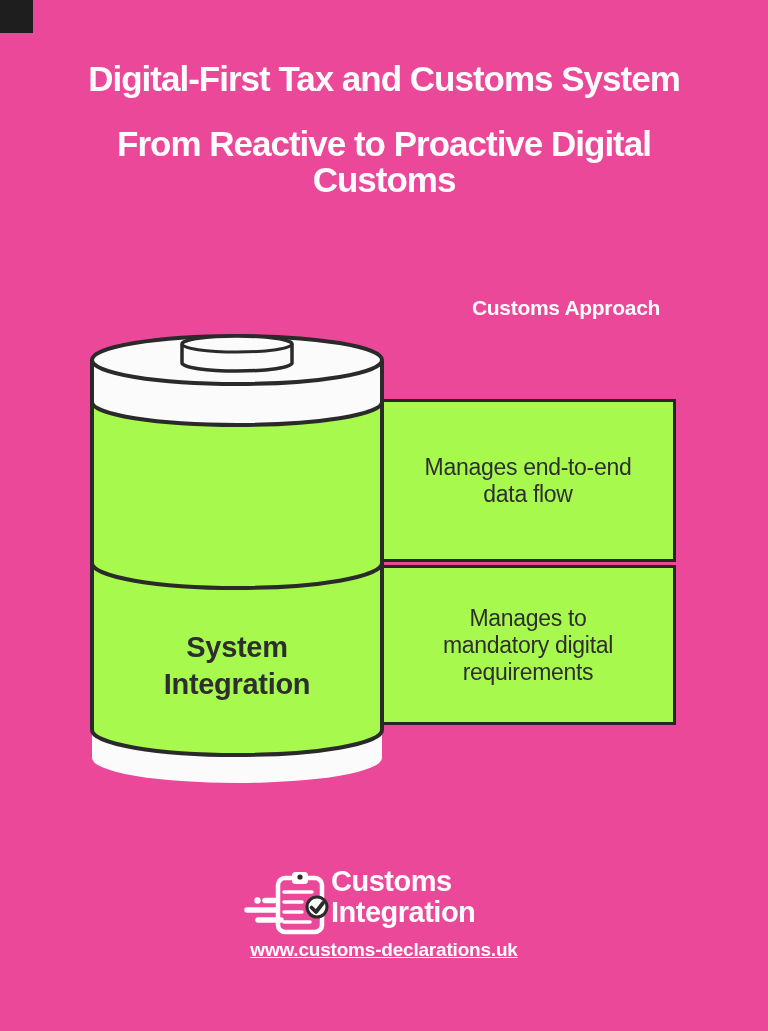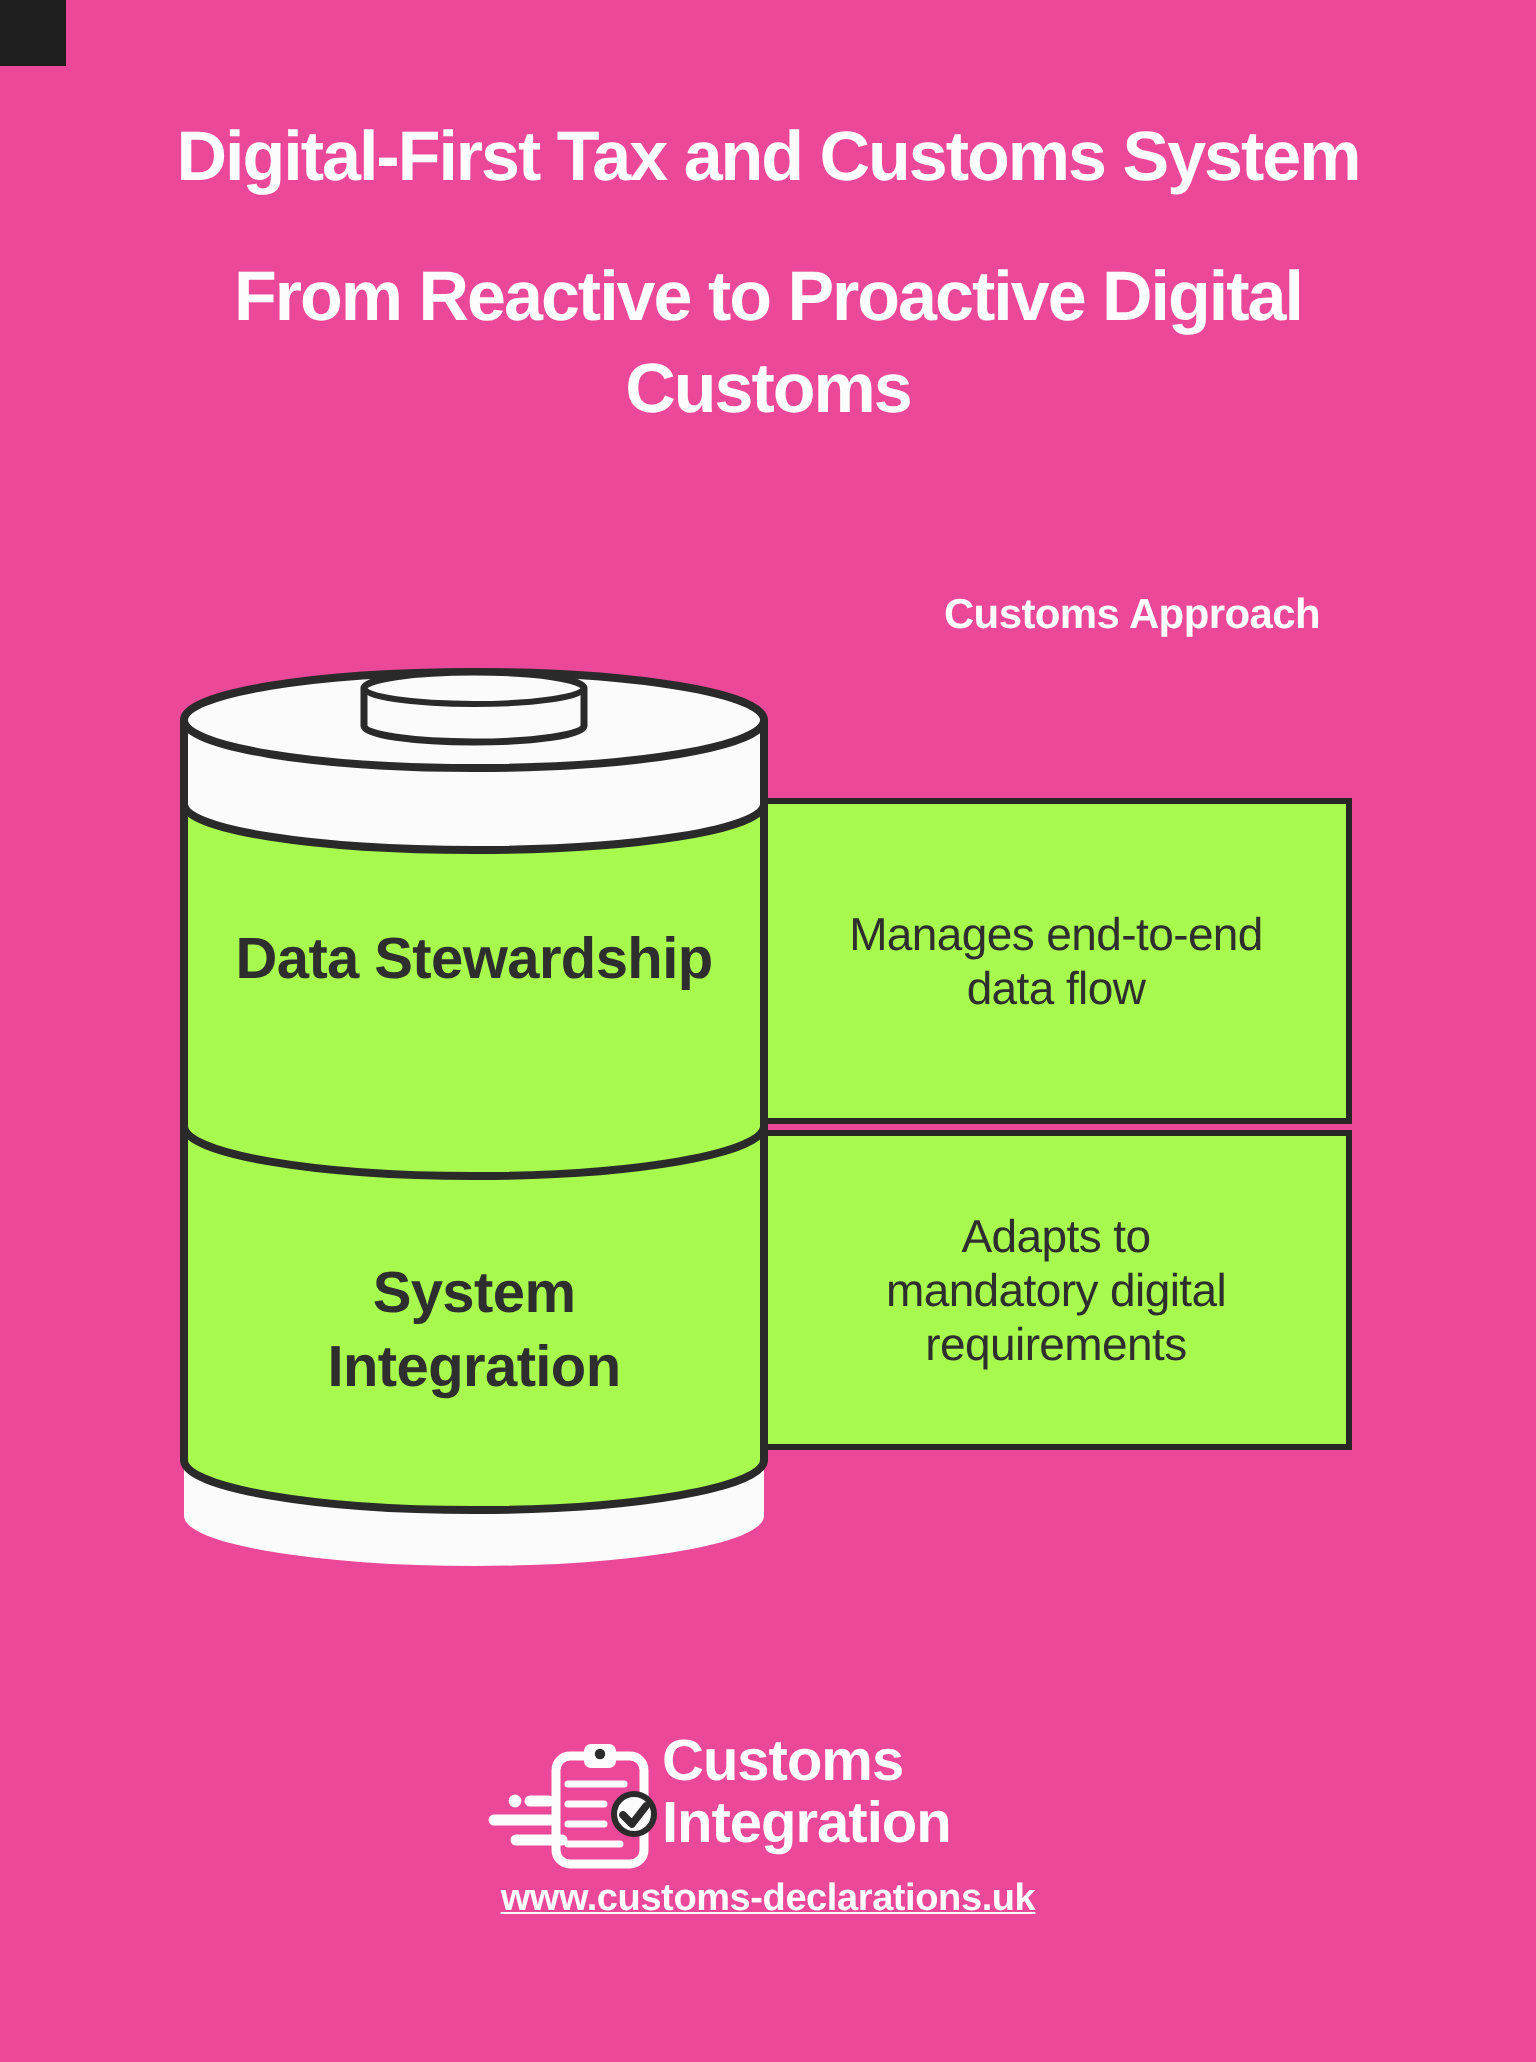--- a/index.html
+++ b/index.html
@@ -32,21 +32,21 @@
   }
   .subtitle {
     position: absolute;
     top: 126px; left: 74px;
     width: 620px;
     text-align: center;
     color: #fcfcfc;
     font-size: 35px;
     font-weight: bold;
     letter-spacing: -1px;
-    line-height: 46px;
+    line-height: 36px;
   }
   .col-header {
     position: absolute;
     top: 289px; left: 455px;
     width: 222px;
     text-align: center;
     color: #fcfcfc;
     font-size: 21px;
     font-weight: bold;
     letter-spacing: -0.3px;
@@ -125,21 +125,21 @@
 
   <h1 class="title">Digital-First Tax and Customs System</h1>
   <h2 class="subtitle">From Reactive to Proactive Digital Customs</h2>
 
   <div class="col-header">Customs Approach</div>
 
   <div class="approach-box box1">
     <span class="box-text">Manages end-to-end data flow</span>
   </div>
   <div class="approach-box box2">
-    <span class="box-text">Adapts to mandatory digital requirements</span>
+    <span class="box-text">Manages to mandatory digital requirements</span>
   </div>
 
   <svg class="battery-svg" viewBox="0 0 330 470" aria-hidden="true">
 
     <path d="M22,35 L22,433 A145,25 0 0 0 312,433 L312,35 A145,24 0 0 0 22,35 Z" fill="#fbfbfb"></path>
 
     <path d="M22,77 A145,23 0 0 0 312,77 L312,238 A145,25 0 0 1 22,238 Z" fill="#a7fa4d"></path>
 
     <path d="M22,238 A145,25 0 0 0 312,238 L312,405 A145,25 0 0 1 22,405 Z" fill="#a7fa4d"></path>
 
@@ -148,21 +148,20 @@
     <path d="M22,77 A145,23 0 0 0 312,77" fill="none" stroke="#2a2a2a" stroke-width="4"></path>
     <path d="M22,238 A145,25 0 0 0 312,238" fill="none" stroke="#2a2a2a" stroke-width="4"></path>
     <path d="M22,405 A145,25 0 0 0 312,405" fill="none" stroke="#2a2a2a" stroke-width="4"></path>
 
     <path d="M22,35 L22,405 M312,35 L312,405" fill="none" stroke="#2a2a2a" stroke-width="4"></path>
 
     <path d="M112,19 L112,38 A55,8 0 0 0 222,38 L222,19 A55,8 0 0 0 112,19 Z" fill="#fbfbfb" stroke="#2a2a2a" stroke-width="3.5"></path>
     <path d="M112,19 A55,8 0 0 0 222,19" fill="none" stroke="#2a2a2a" stroke-width="3"></path>
   </svg>
 
-  <div class="seg-label seg1">Data Stewardship</div>
   <div class="seg-label seg2">System Integration</div>
 
   <svg class="logo-icon-svg" viewBox="0 0 95 72" aria-hidden="true">
 
     <circle cx="17.5" cy="36.5" r="3.2" fill="#fcfcfc"></circle>
     <path d="M25,36.5 L34.5,36.5" stroke="#fcfcfc" stroke-width="5.5" stroke-linecap="round"></path>
     <path d="M7,46 L36,46" stroke="#fcfcfc" stroke-width="5.5" stroke-linecap="round"></path>
     <path d="M18,56 L41,56" stroke="#fcfcfc" stroke-width="5.5" stroke-linecap="round"></path>
 
     <rect x="38" y="14" width="44" height="54" rx="7" fill="none" stroke="#fcfcfc" stroke-width="4.5"></rect>

